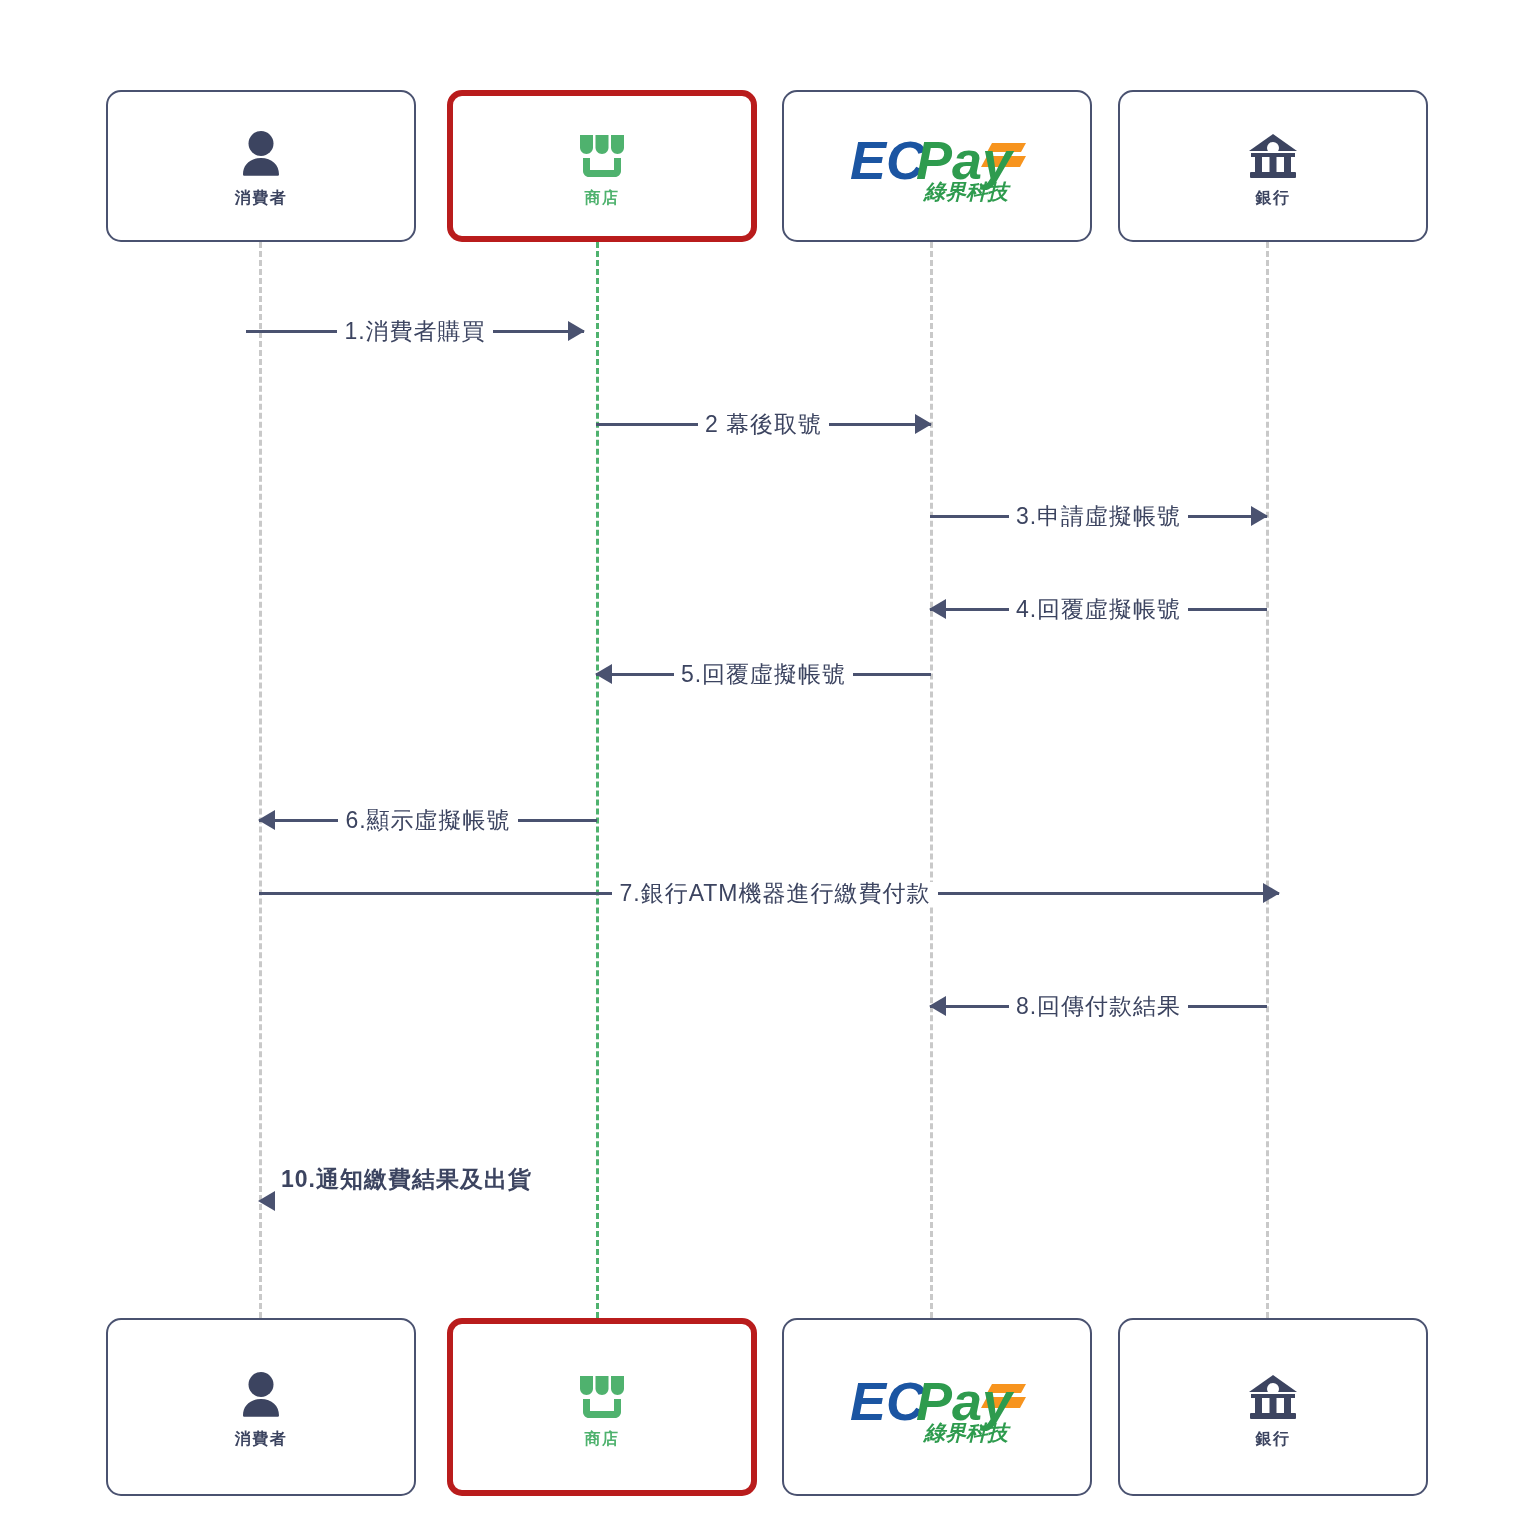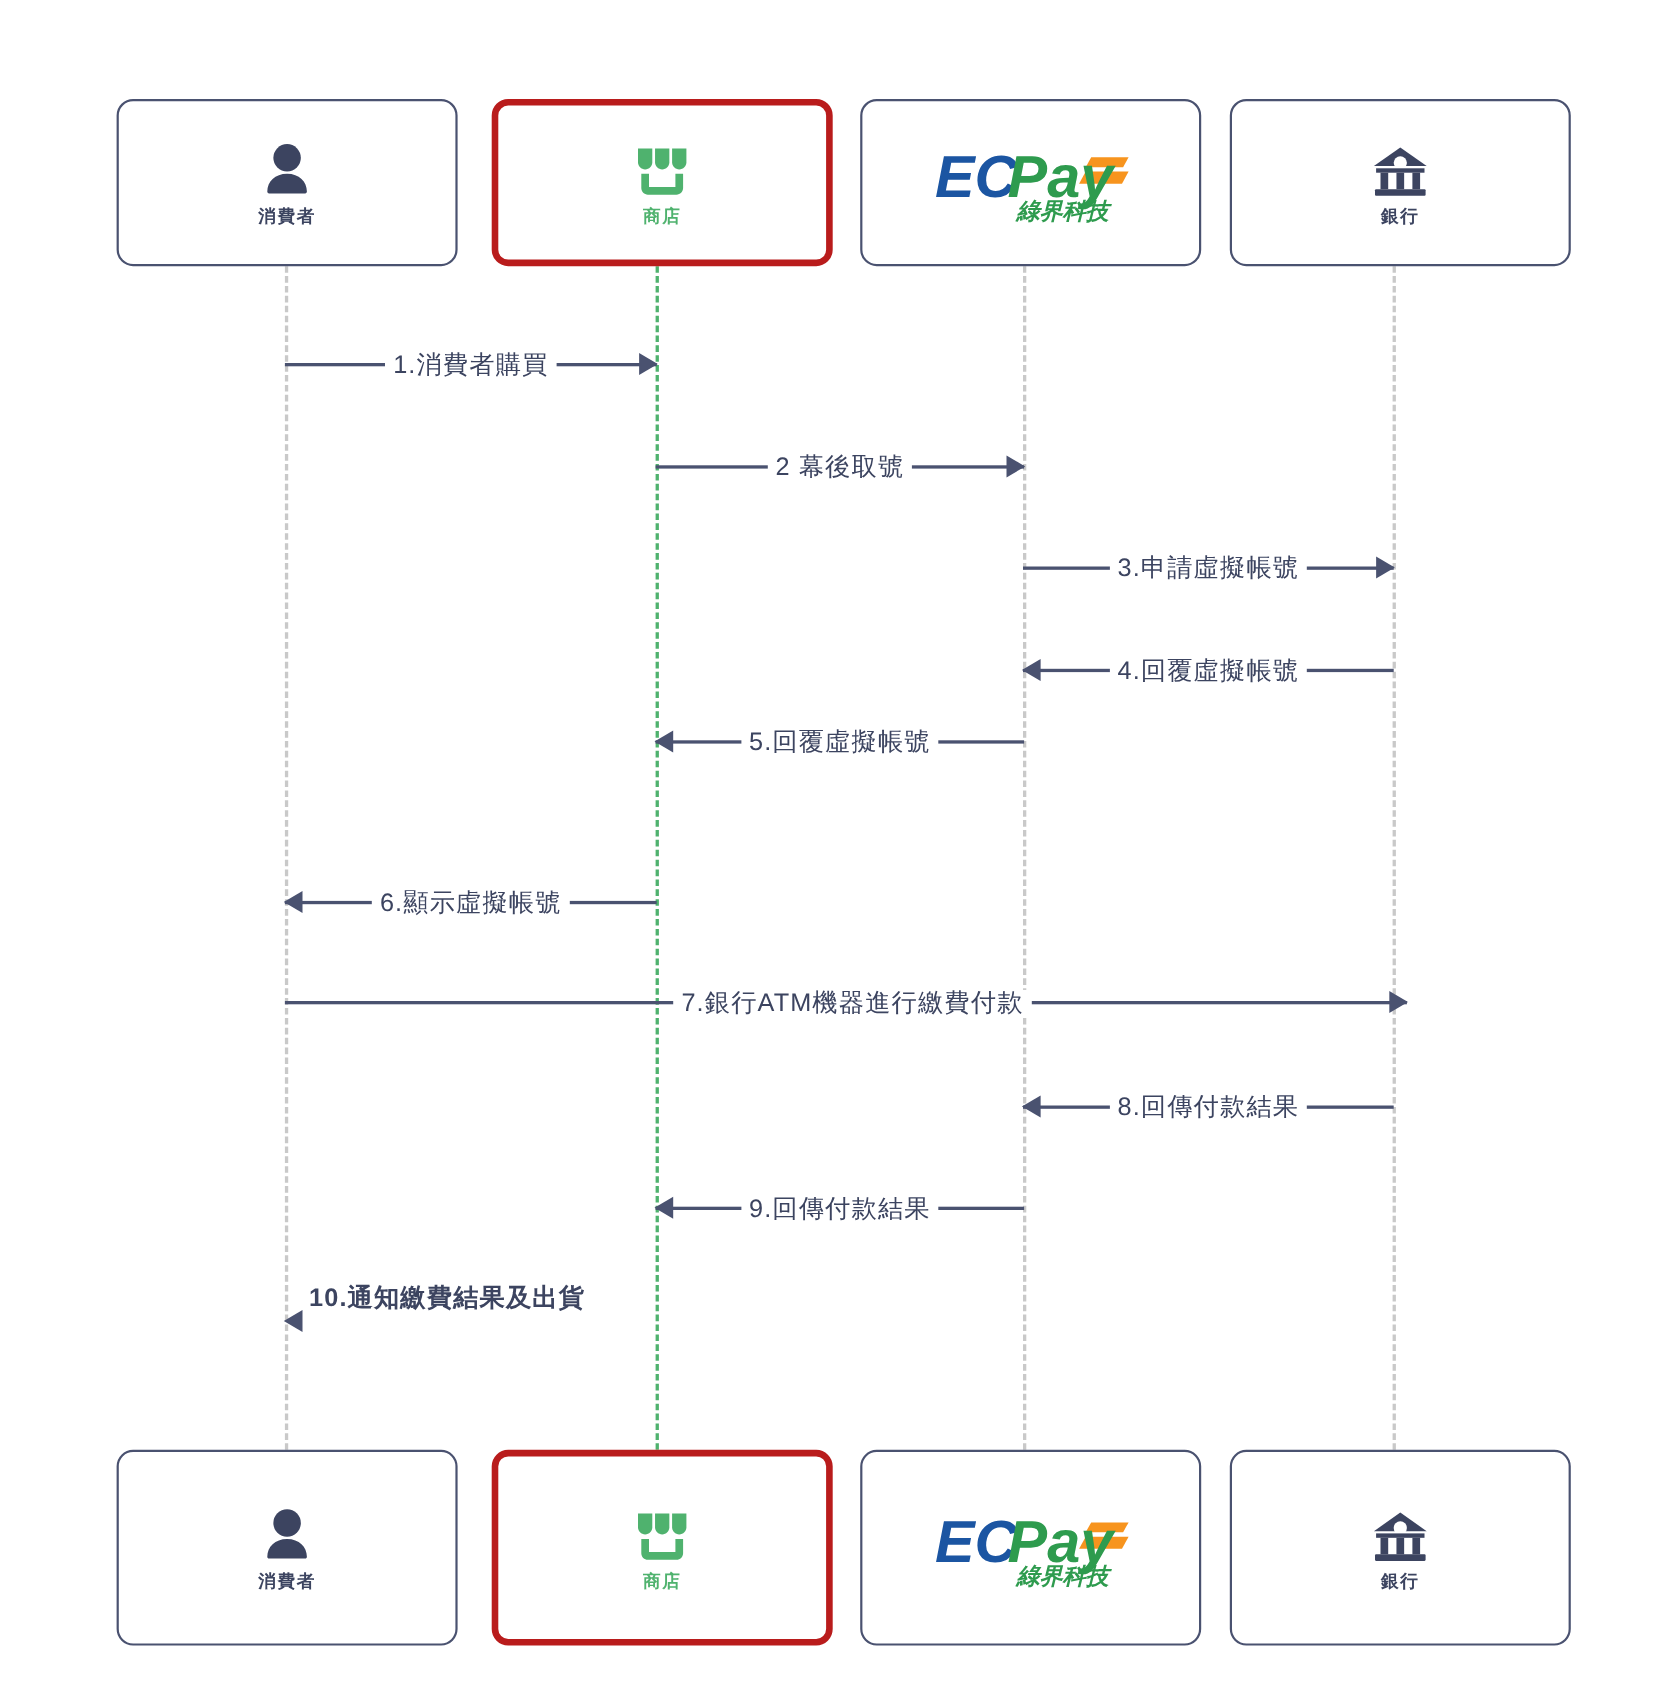--- a/index.html
+++ b/index.html
@@ -196,21 +196,21 @@
         <rect x="4" y="21" width="44" height="4" fill="#3c4460"></rect>
         <rect x="8" y="25" width="7" height="15" fill="#3c4460"></rect>
         <rect x="22.5" y="25" width="7" height="15" fill="#3c4460"></rect>
         <rect x="37" y="25" width="7" height="15" fill="#3c4460"></rect>
         <rect x="3" y="40" width="46" height="6" rx="1" fill="#3c4460"></rect>
       </svg>
     </span>
     <span class="actor-label navy">銀行</span>
   </div>
 
-  <div class="msg right" style="left:259px;top:314px;width:338px;">
+  <div class="msg right" style="left:246px;top:314px;width:338px;">
     <span class="line"></span>
     <span class="caption">1.消費者購買</span>
     <span class="head"></span>
   </div>
 
   <div class="msg right" style="left:596px;top:407px;width:335px;">
     <span class="line"></span>
     <span class="caption">2 幕後取號</span>
     <span class="head"></span>
   </div>
@@ -232,37 +232,32 @@
     <span class="caption">5.回覆虛擬帳號</span>
     <span class="head"></span>
   </div>
 
   <div class="msg left" style="left:259px;top:803px;width:338px;">
     <span class="line"></span>
     <span class="caption">6.顯示虛擬帳號</span>
     <span class="head"></span>
   </div>
 
-  <div class="msg right" style="left:259px;top:894px;width:1008px;padding-left:12px;">
+  <div class="msg right" style="left:259px;top:876px;width:1008px;padding-left:12px;">
     <span class="line"></span>
     <span class="caption">7.銀行ATM機器進行繳費付款</span>
     <span class="head"></span>
   </div>
 
   <div class="msg left" style="left:930px;top:989px;width:337px;align-items:center;">
     <span class="line"></span>
     <span class="caption">8.回傳付款結果</span>
     <span class="head"></span>
   </div>
 
-  <div class="msg left" style="left:596px;top:1081px;width:335px;">
-    <span class="line"></span>
-    <span class="caption">9.回傳付款結果</span>
-    <span class="head"></span>
-  </div>
 
   <div class="msg left caption-above" style="left:259px;top:1168px;width:338px;font-weight:bold;">
     <span class="caption">10.通知繳費結果及出貨</span>
     <span class="rule">
       <span class="head" style="position:absolute;left:-1px;top:-8.5px;bottom:auto;"></span>
     </span>
   </div>
 
   <div class="actor-box navy" style="left:106px;top:1318px;height:178px;">
     <span class="actor-icon">

